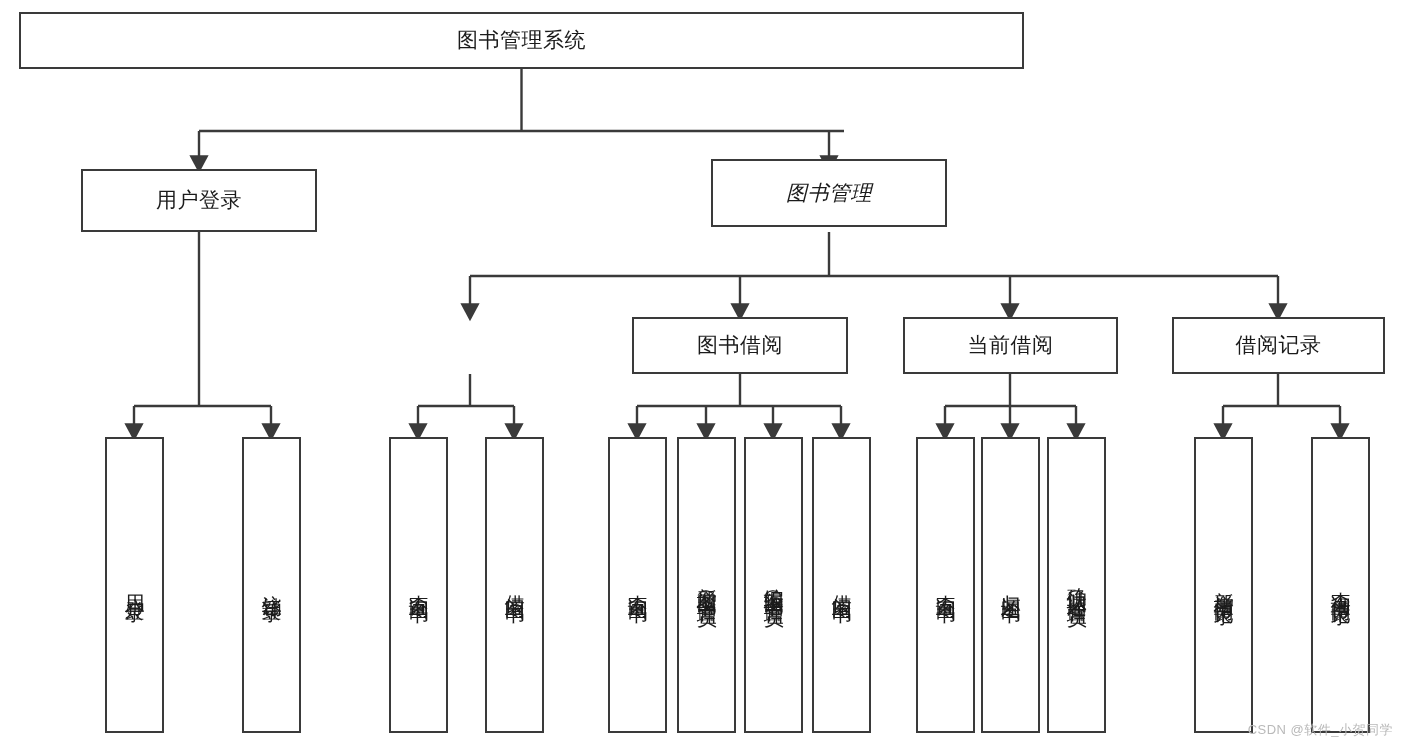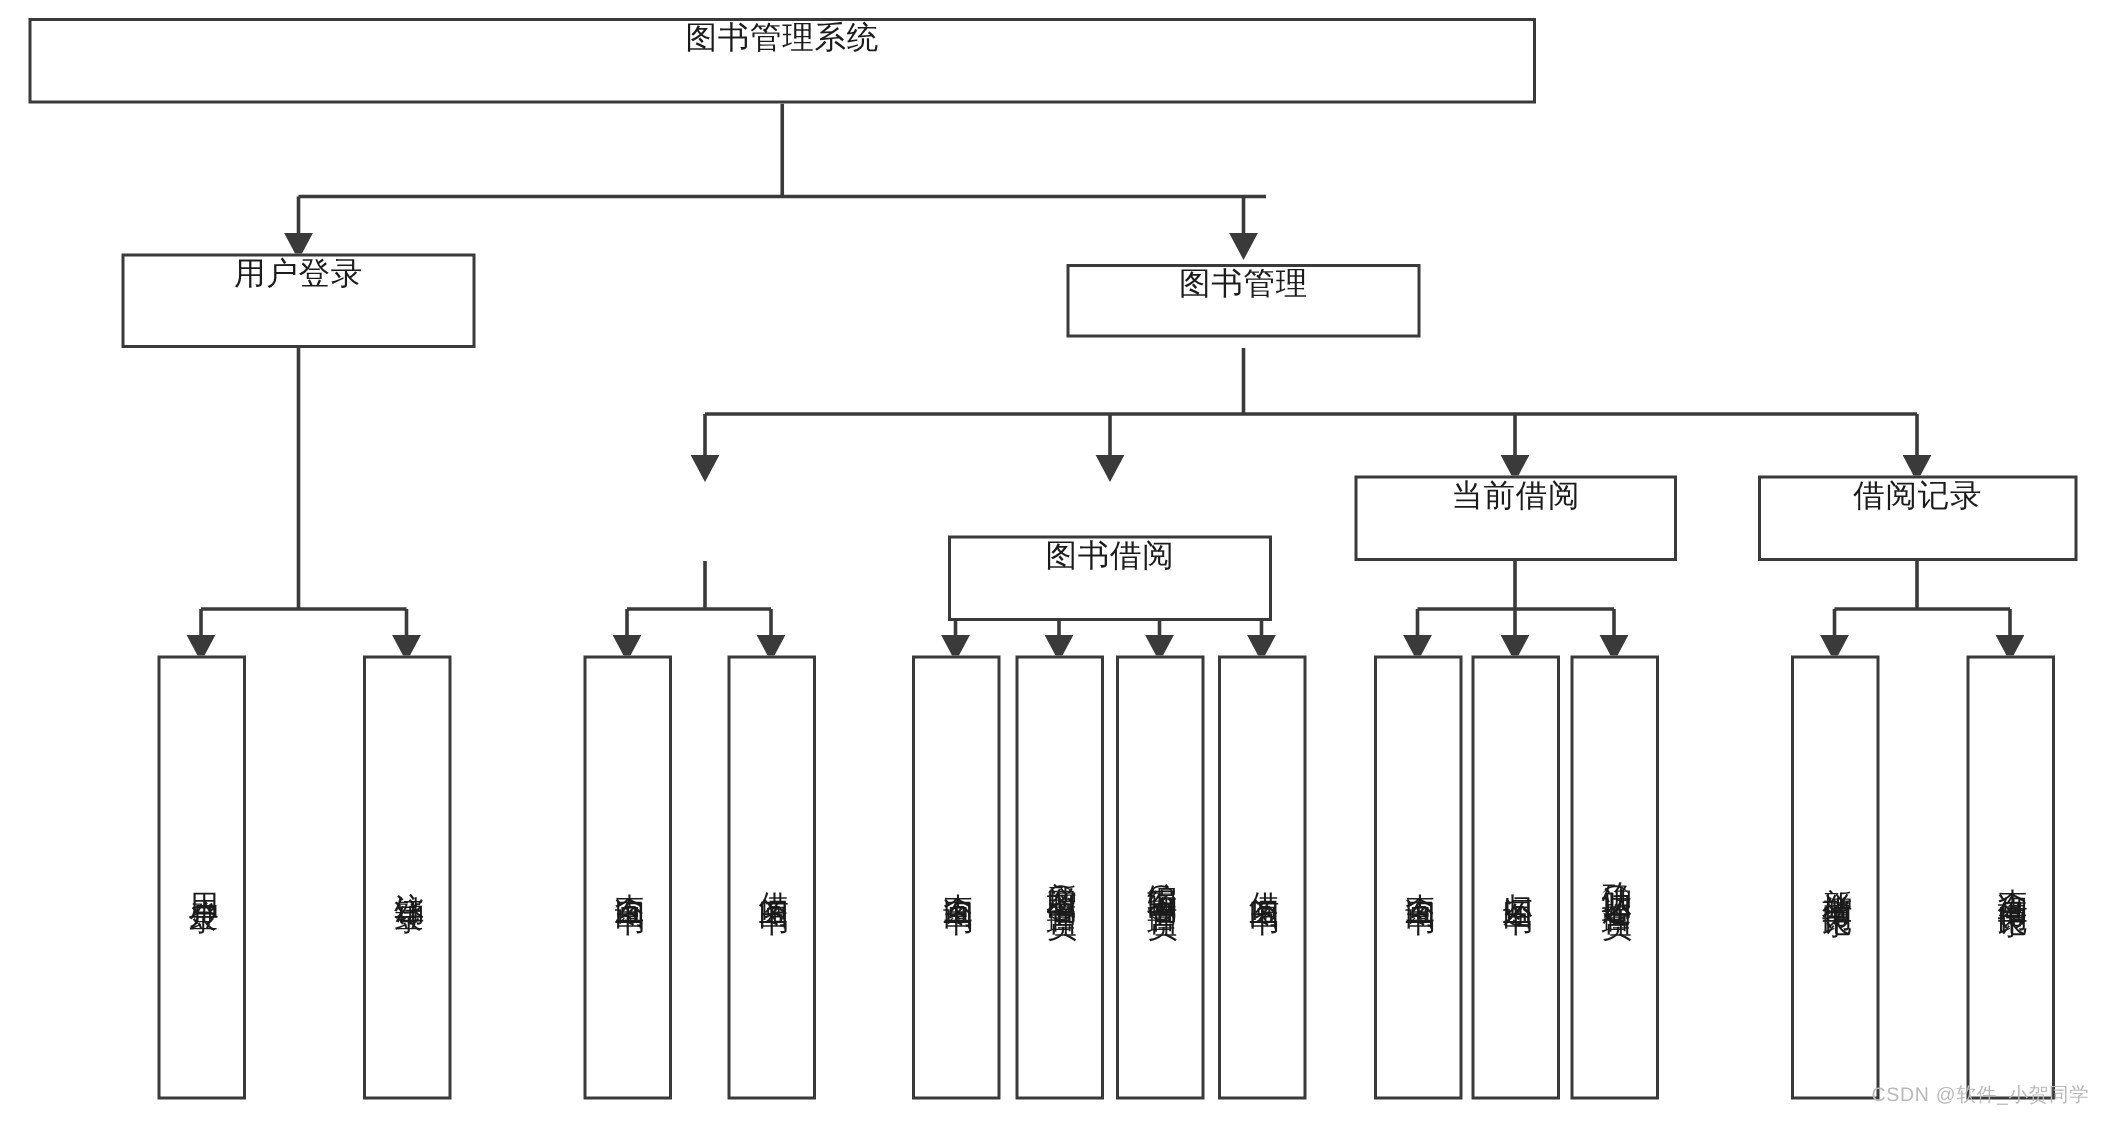--- a/index.html
+++ b/index.html
@@ -25,21 +25,21 @@
     width: 1405px;
     height: 747px;
     pointer-events: none;
   }
   .node {
     position: absolute;
     box-sizing: border-box;
     background: #ffffff;
     border: 2px solid #3a3a3a;
     display: flex;
-    align-items: flex-start;
+    align-items: center;
     justify-content: center;
     color: #1b1b1b;
     z-index: 2;
   }
   .node-label {
     display: block;
     line-height: 1.18;
     letter-spacing: 0.5px;
     white-space: pre;
   }
@@ -127,25 +127,25 @@
     </g>
   </svg>
 
   <div class="node h-node" style="left:19px; top:12px; width:1005px; height:57px;">
     <span class="node-label">图书管理系统</span>
   </div>
 
   <div class="node h-node" style="left:81px; top:169px; width:236px; height:63px;">
     <span class="node-label">用户登录</span>
   </div>
-  <div class="node h-node" style="left:711px; top:176px; width:236px; height:49px;">
+  <div class="node h-node" style="left:711px; top:159px; width:236px; height:68px;font-style:italic;">
     <span class="node-label">图书管理</span>
   </div>
 
-  <div class="node h-node" style="left:632px; top:317px; width:216px; height:57px;margin-top:40px;">
+  <div class="node h-node" style="left:632px; top:317px; width:216px; height:57px;">
     <span class="node-label">图书借阅</span>
   </div>
   <div class="node h-node" style="left:903px; top:317px; width:215px; height:57px;">
     <span class="node-label">当前借阅</span>
   </div>
   <div class="node h-node" style="left:1172px; top:317px; width:213px; height:57px;">
     <span class="node-label">借阅记录</span>
   </div>
 
   <div class="node v-node" style="left:105px; top:437px; width:59px; height:296px;">

